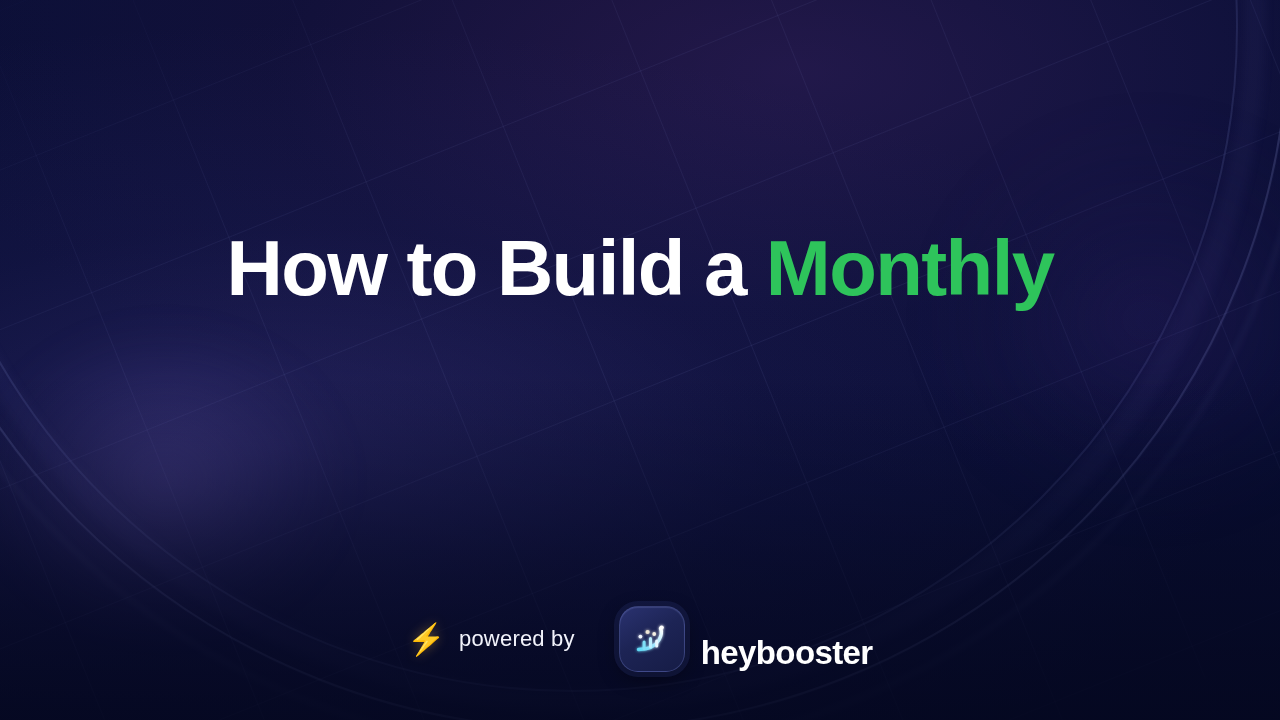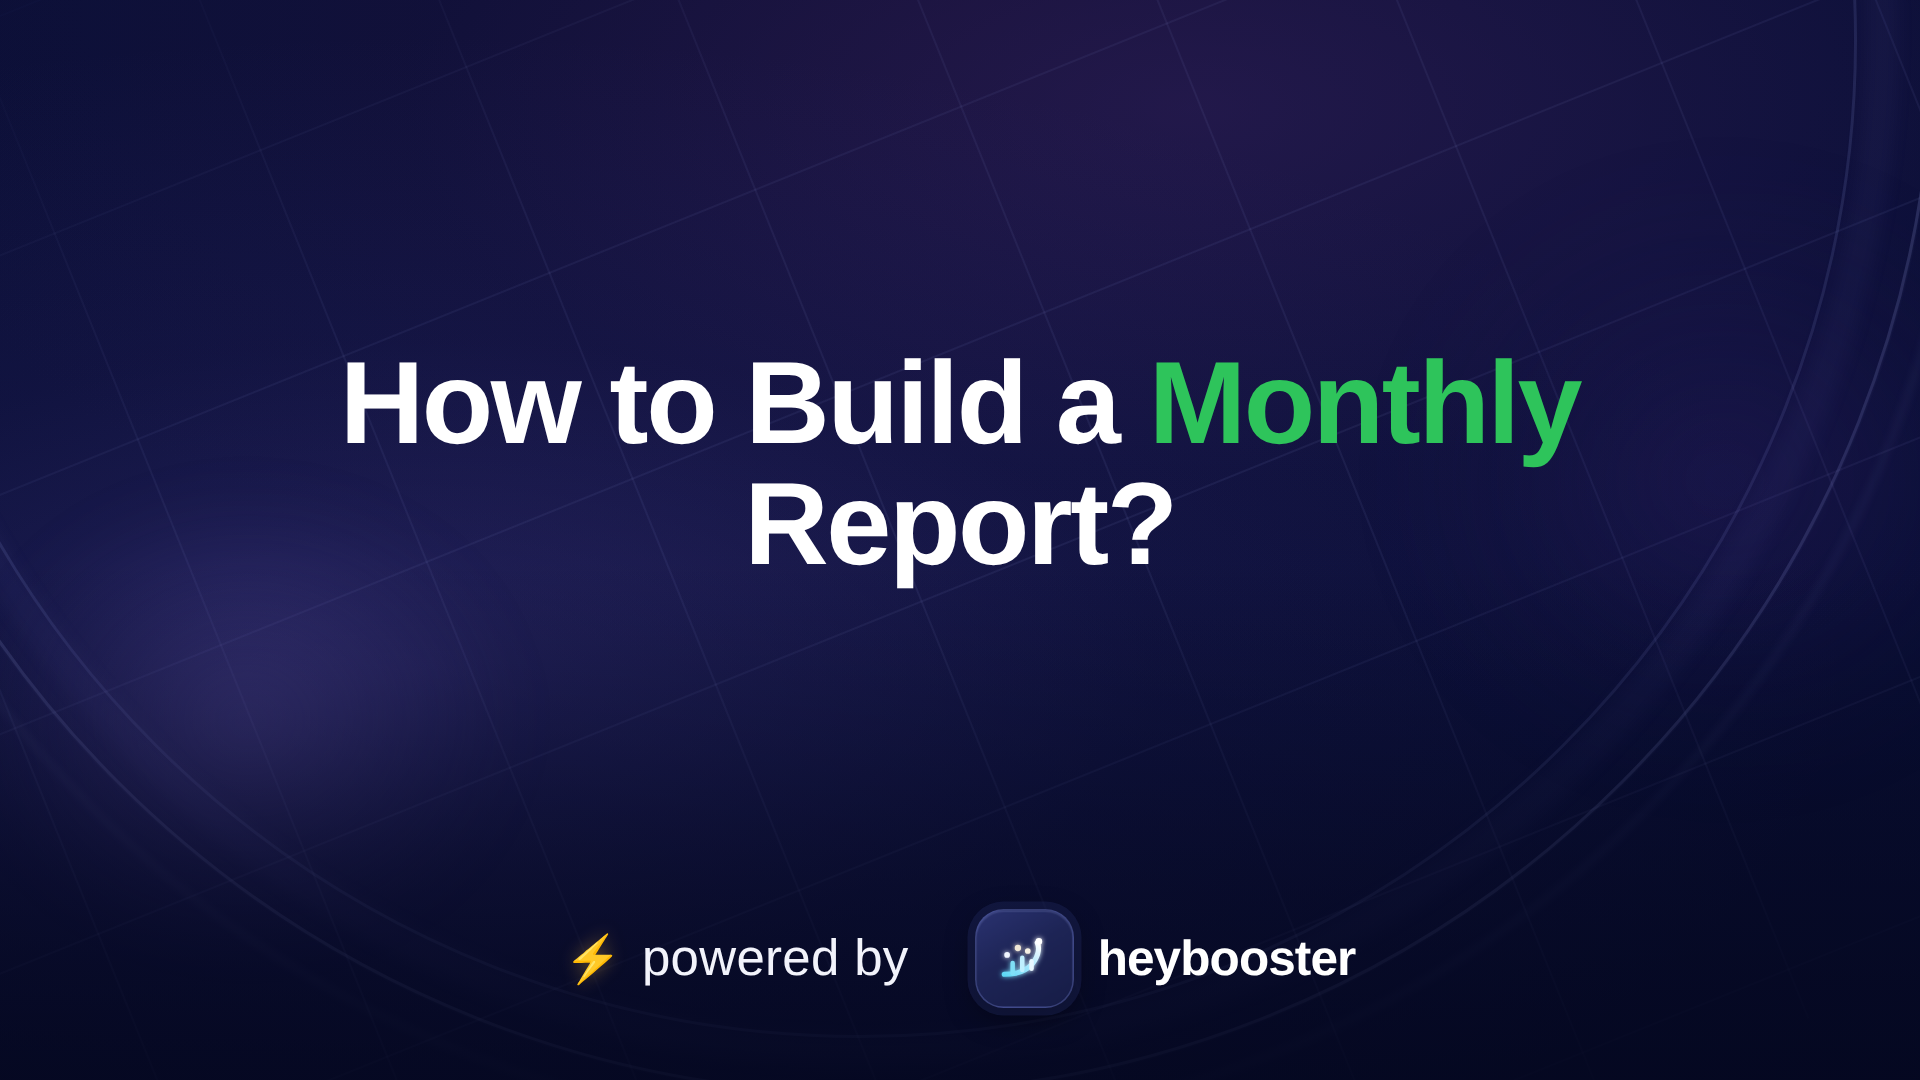--- a/index.html
+++ b/index.html
@@ -133,30 +133,30 @@
     align-items:center;
     gap:13px;
   }
   .bolt{
     font-size:31px;
     line-height:1;
     display:inline-block;
     filter:drop-shadow(0 0 6px rgba(255,190,60,0.35));
   }
   .pb-text{
-    font-size:34px;
+    font-size:22px;
     font-weight:400;
     color:#f2f3fb;
     letter-spacing:0.2px;
     font-family:"Liberation Sans", sans-serif;
   }
 
   .brand{
     display:flex;
-    align-items:center;
+    align-items:flex-end;
     gap:16px;
     margin-left:24px;
   }
   .badge{
     width:66px; height:66px;
     border-radius:19px;
     background:linear-gradient(150deg, #2a3270 0%, #1d2455 45%, #161c46 100%);
     border:1px solid rgba(125,140,220,0.30);
     box-shadow:
       0 0 0 5px rgba(40,50,110,0.30),
@@ -188,21 +188,20 @@
   <div class="arc arc-inner"></div>
 
   <div class="bloom"></div>
   <div class="bloom2"></div>
   <div class="vignette"></div>
 
   <div class="content">
 
     <h1 class="headline">
       <span class="ln"><span>How to Build a </span><span class="hl">Monthly</span></span>
-      <span class="ln">Report?</span>
     </h1>
 
     <div class="footer">
 
       <div class="pb-group">
         <span class="bolt">⚡</span>
         <span class="pb-text">powered by</span>
       </div>
 
       <div class="brand">

